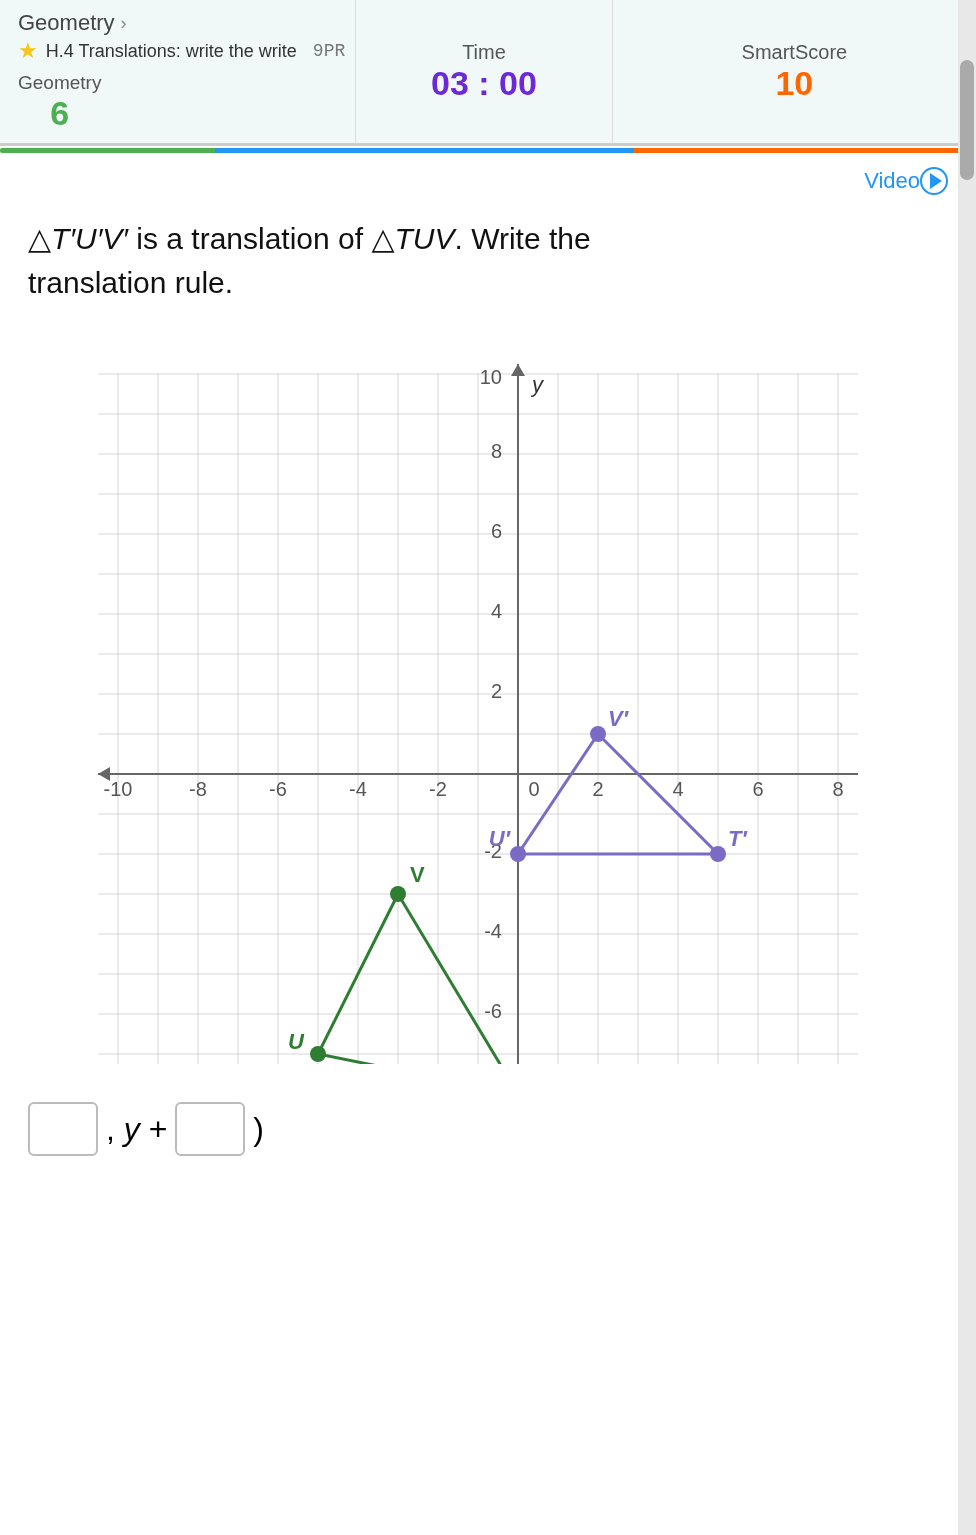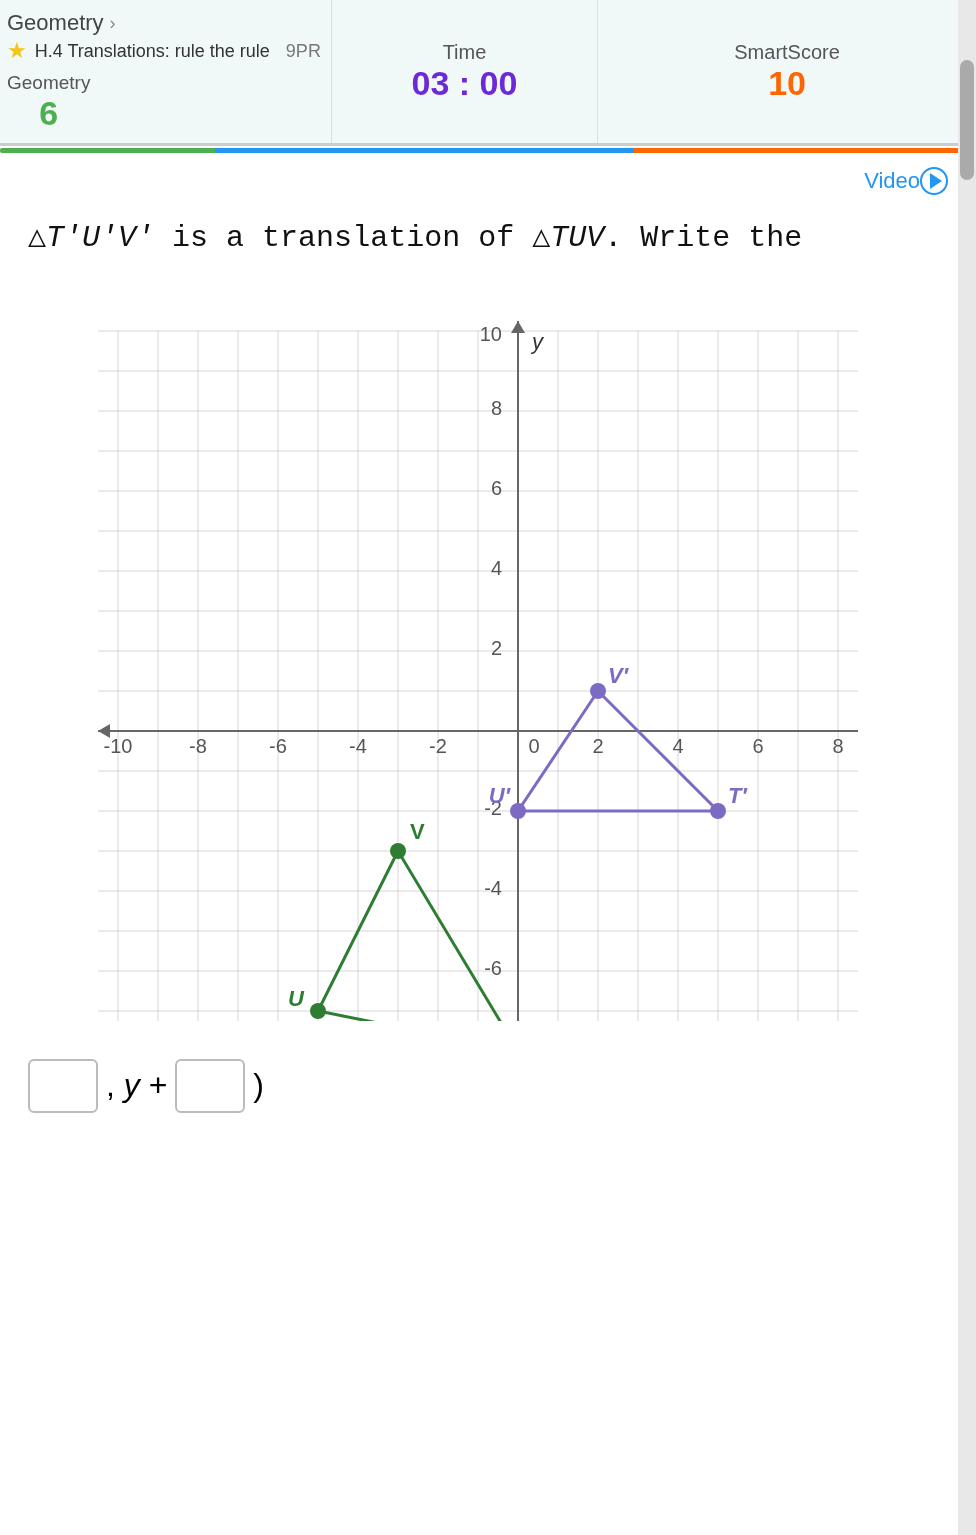--- a/index.html
+++ b/index.html
@@ -19,21 +19,21 @@
       background: #f0f8f8;
     }
     .header-section {
       display: flex;
       flex-direction: column;
       align-items: center;
       padding: 10px 20px;
     }
     .header-section.breadcrumb-section {
       align-items: flex-start;
-      padding-left: 7px;
+      padding-left: 18px;
       padding-right: 10px;
       min-width: 220px;
       border-right: 1px solid #ddd;
     }
     .breadcrumb-row {
       display: flex;
       align-items: center;
       gap: 6px;
       font-size: 22px;
       color: #444;
@@ -125,21 +125,20 @@
       border-left: 12px solid #2196f3;
       margin-left: 3px;
     }
 
     
     .question-text {
       font-size: 30px;
       color: #111;
       padding: 18px 28px 10px 28px;
       line-height: 1.45;
-      font-family: Liberation Mono, monospace;
     }
 
     
     .graph-container {
       display: flex;
       justify-content: center;
       align-items: center;
       padding: 10px 0 10px 0;
     }
 
@@ -185,22 +184,22 @@
 <body>
 
 <div class="header">
   <div class="header-section breadcrumb-section">
     <div class="breadcrumb-row">
       <span style="font-size:22px;color:#444;">Geometry</span>
       <span style="font-size:18px;color:#888;">›</span>
     </div>
     <div style="display:flex;align-items:center;gap:8px;margin-top:2px;">
       <span style="color:#f5c518;font-size:22px;">★</span>
-      <span style="font-size:18px;color:#333;">H.4 Translations: rule the rule</span>
-      <span style="font-size:18px;color:#777;margin-left:8px;">9PR</span>
+      <span style="font-size:18px;color:#333;">H.4 Translations: write the write</span>
+      <span style="font-size:18px;color:#777;margin-left:8px;font-family:Liberation Mono, monospace;">9PR</span>
     </div>
     <div style="margin-top:8px;">
       <div style="font-size:19px;color:#555;text-align:center;">Geometry</div>
       <div class="header-value green" style="text-align:center;">6</div>
     </div>
   </div>
 
   <div class="header-middle">
     <div class="header-label">Time</div>
     <div class="header-value blue">03 : 00</div>
@@ -223,20 +222,23 @@
     <span>Video</span>
     <span class="video-play-icon">
       <span class="video-play-triangle"></span>
     </span>
   </button>
 </div>
 
 <div class="question-text">
   <div>
     <span>△<em>T′U′V′</em> is a translation of △<em>TUV</em>. Write the</span>
+  </div>
+  <div>
+    <span>translation rule.</span>
   </div>
 </div>
 
 <div class="graph-container">
   <svg width="920" height="740" viewBox="-50 -50 920 740">
 
     <defs>
       <pattern id="smallGrid" width="40" height="40" patternUnits="userSpaceOnUse">
         <path d="M 40 0 L 0 0 0 40" fill="none" stroke="#ccc" stroke-width="0.8"></path>
       </pattern>

